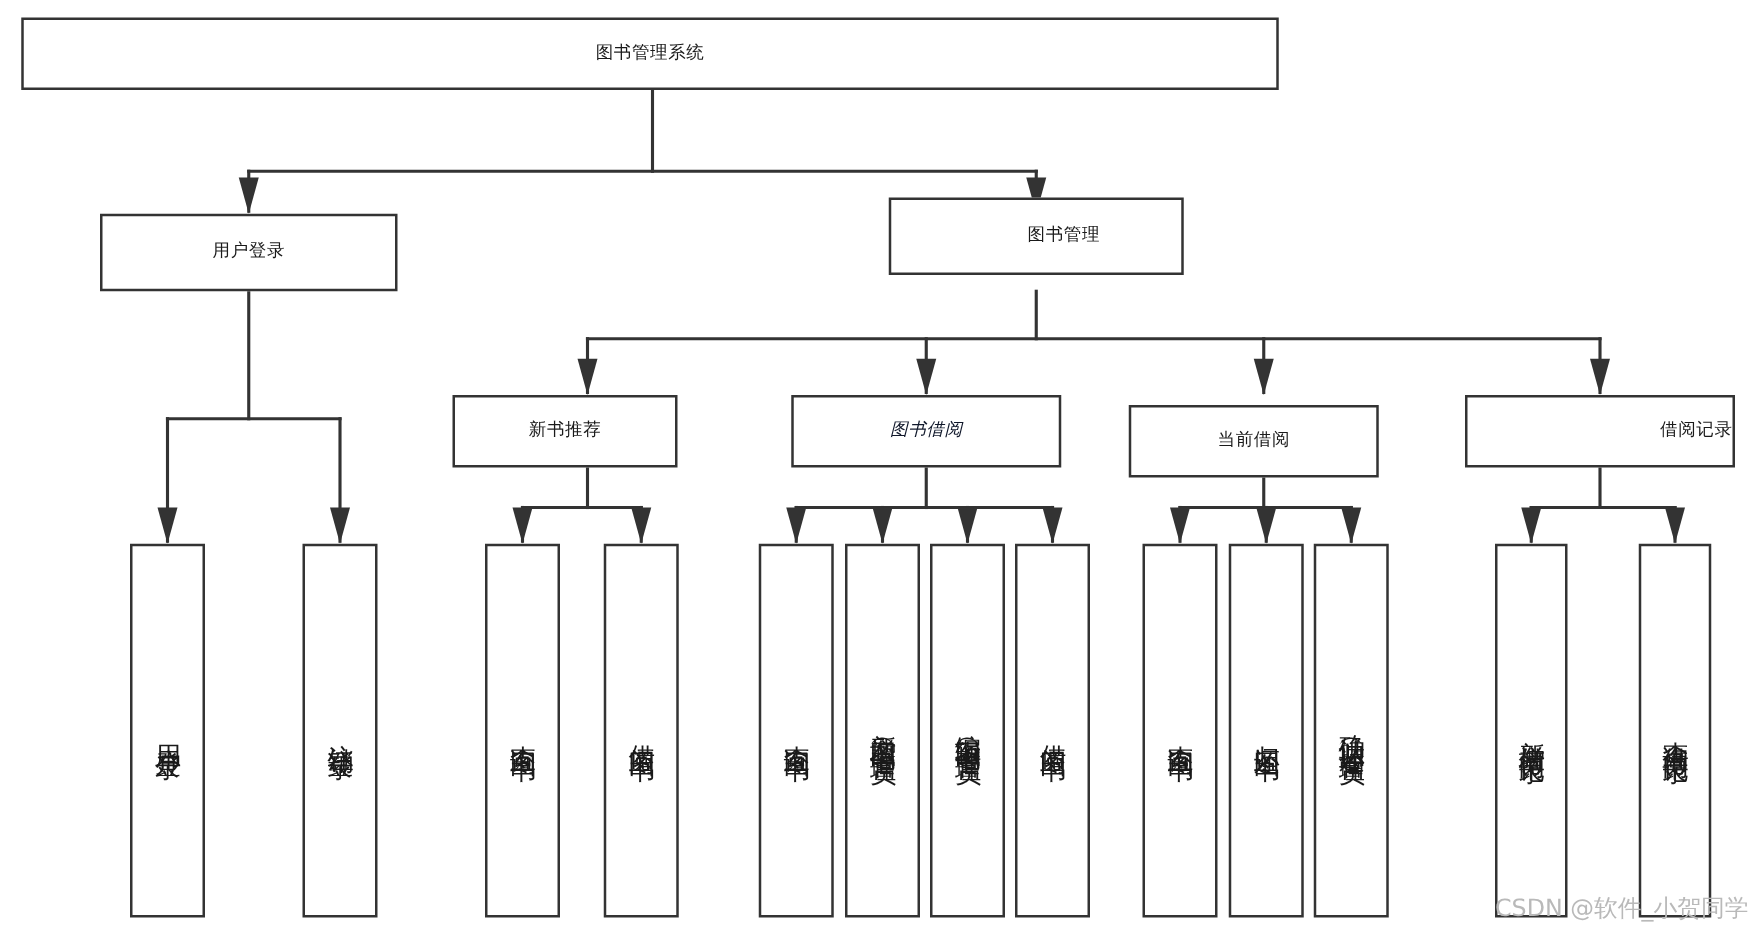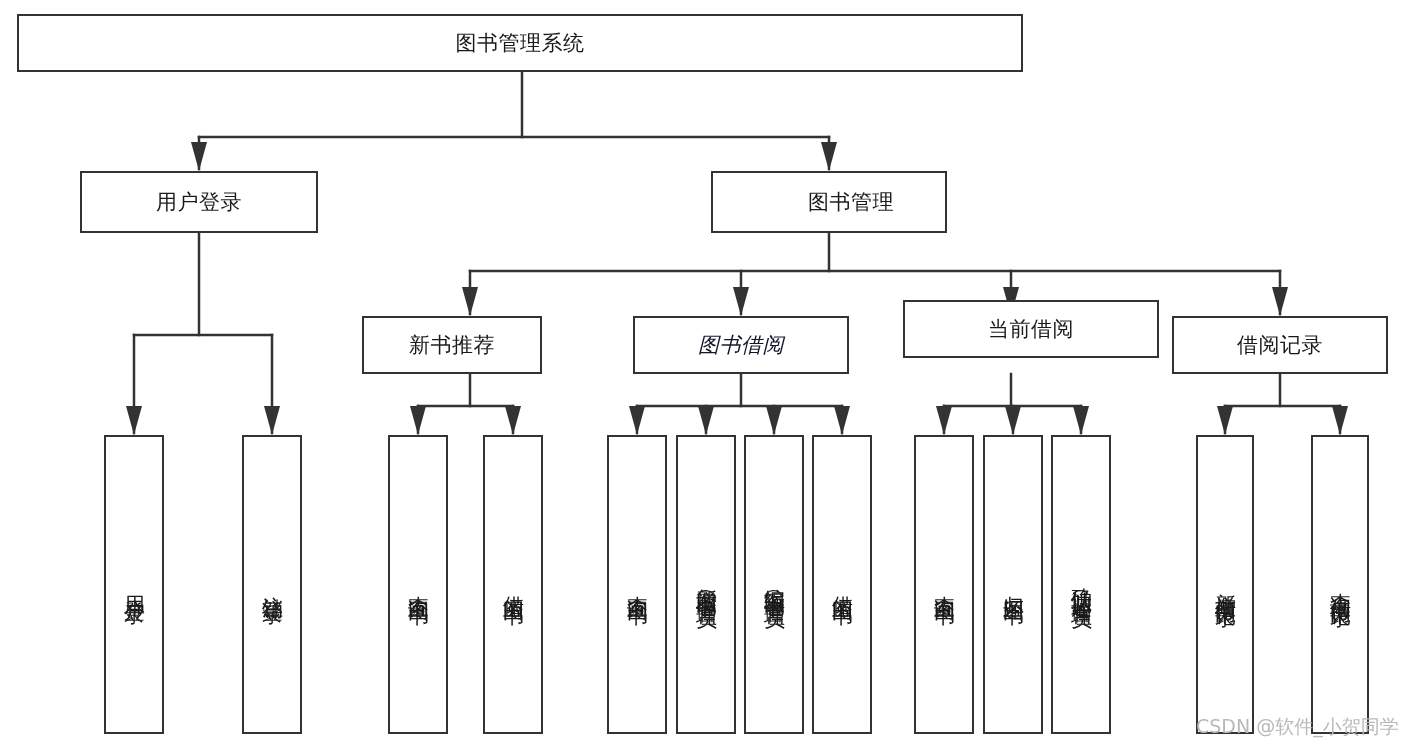--- a/index.html
+++ b/index.html
@@ -36,21 +36,21 @@
     overflow: hidden;
   }
   .node-box.level-0 { border-width: 2.5px; }
   .node-box.level-1 { border-width: 2.5px; }
   .node-box.level-2 { border-width: 2.5px; }
   .node-box.level-3 { border-width: 2.5px; }
 
   .node-label {
     color: #1a1a1a;
     font-family: "DejaVu Sans", "Liberation Sans", sans-serif;
-    font-size: 21px;
+    font-size: 14px;
     line-height: 1.28;
     letter-spacing: 0.5px;
     white-space: nowrap;
     text-align: center;
   }
   .node-label.vertical {
     writing-mode: vertical-rl;
     text-orientation: upright;
     letter-spacing: 3px;
     font-size: 21px;
@@ -125,33 +125,33 @@
       <path d="M 1332 406 L 1348 406 L 1340 435 Z" fill="#333333"></path>
     </svg>
 
   <div id="node-layer">
       <div class="node-box level-0" style="left: 17px; top: 14px; width: 1006px; height: 58px; border-color: rgb(51, 51, 51); background: rgb(255, 255, 255);">
         <span class="node-label" style="color: rgb(26, 26, 26);">图书管理系统</span>
       </div>
       <div class="node-box level-1" style="left: 80px; top: 171px; width: 238px; height: 62px; border-color: rgb(51, 51, 51); background: rgb(255, 255, 255);">
         <span class="node-label" style="color: rgb(26, 26, 26);">用户登录</span>
       </div>
-      <div class="node-box level-1" style="left: 711px; top: 171px; width: 236px; height: 62px; border-color: rgb(51, 51, 51); background: rgb(255, 255, 255); padding-left: 44px;">
+      <div class="node-box level-1" style="left: 711px; top: 158px; width: 236px; height: 62px; border-color: rgb(51, 51, 51); background: rgb(255, 255, 255); padding-left: 44px;">
         <span class="node-label" style="color: rgb(26, 26, 26);">图书管理</span>
       </div>
       <div class="node-box level-2" style="left: 362px; top: 316px; width: 180px; height: 58px; border-color: rgb(51, 51, 51); background: rgb(255, 255, 255);">
         <span class="node-label" style="color: rgb(26, 26, 26);">新书推荐</span>
       </div>
       <div class="node-box level-2" style="left: 633px; top: 316px; width: 216px; height: 58px; border-color: rgb(51, 51, 51); background: rgb(255, 255, 255);">
         <span class="node-label" style="color: #0f172a; font-style: italic;">图书借阅</span>
       </div>
-      <div class="node-box level-2" style="left: 903px; top: 300px; width: 256px; height: 58px; border-color: rgb(51, 51, 51); background: rgb(255, 255, 255);">
+      <div class="node-box level-2" style="left: 903px; top: 324px; width: 200px; height: 58px; border-color: rgb(51, 51, 51); background: rgb(255, 255, 255);">
         <span class="node-label" style="color: rgb(26, 26, 26);">当前借阅</span>
       </div>
-      <div class="node-box level-2" style="left: 1172px; top: 316px; width: 216px; height: 58px; border-color: rgb(51, 51, 51); background: rgb(255, 255, 255);">
+      <div class="node-box level-2" style="left: 1172px; top: 316px; width: 216px; height: 58px; border-color: rgb(51, 51, 51); background: rgb(255, 255, 255); justify-content: flex-end;">
         <span class="node-label" style="color: rgb(26, 26, 26);">借阅记录</span>
       </div>
       <div class="node-box level-3" style="left: 104px; top: 435px; width: 60px; height: 299px; border-color: rgb(51, 51, 51); background: rgb(255, 255, 255);">
         <span class="node-label vertical" style="color: rgb(26, 26, 26);">用户登录</span>
       </div>
       <div class="node-box level-3" style="left: 242px; top: 435px; width: 60px; height: 299px; border-color: rgb(51, 51, 51); background: rgb(255, 255, 255);">
         <span class="node-label vertical" style="color: rgb(26, 26, 26);">注销登录</span>
       </div>
       <div class="node-box level-3" style="left: 388px; top: 435px; width: 60px; height: 299px; border-color: rgb(51, 51, 51); background: rgb(255, 255, 255);">
         <span class="node-label vertical" style="color: rgb(26, 26, 26);">查询图书</span>

